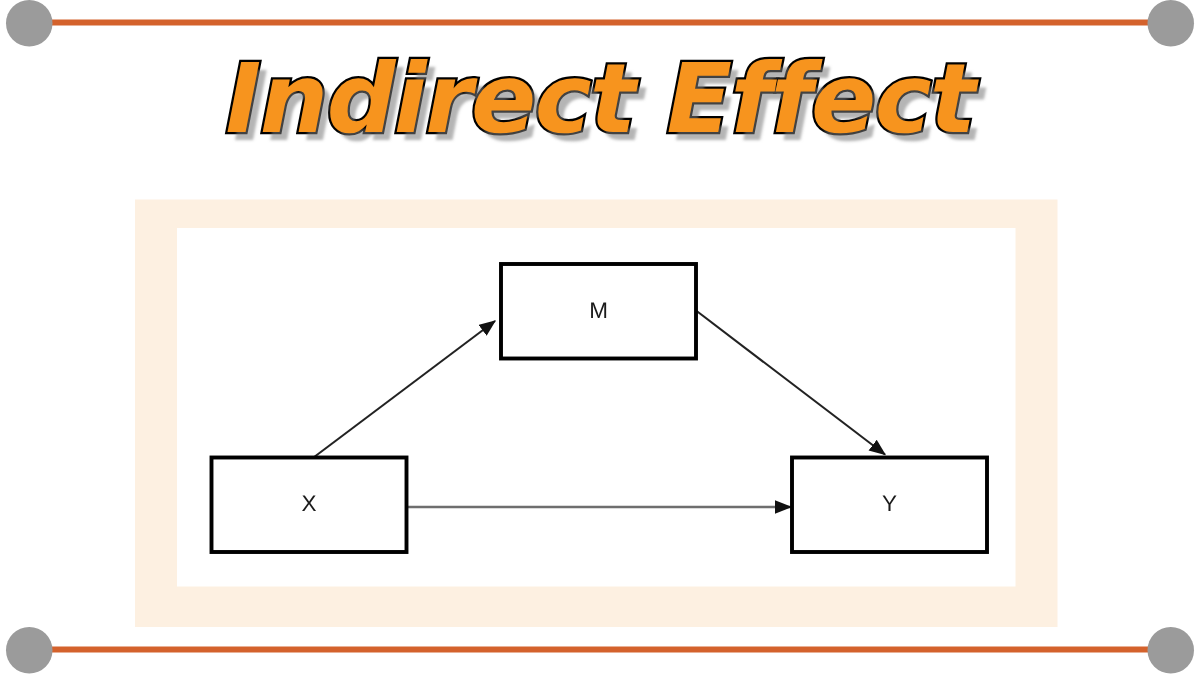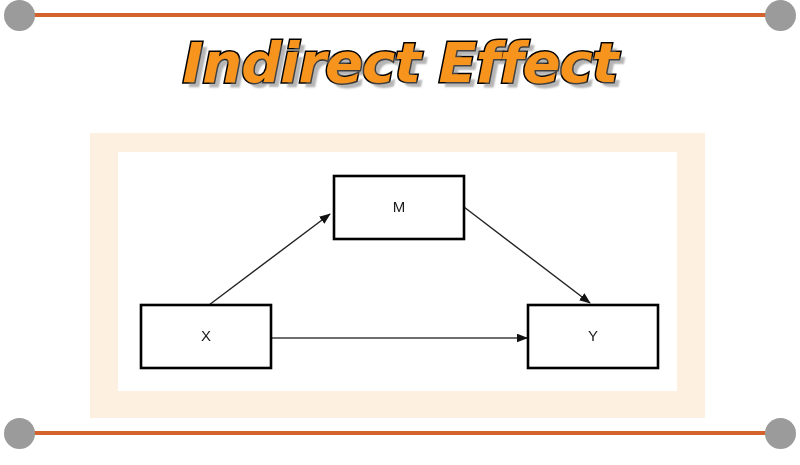--- a/index.html
+++ b/index.html
@@ -48,21 +48,21 @@
   .rule-knob.right { left: 765px; }
 
   
   .title {
     position: absolute;
     left: 0;
     top: 34px;
     width: 800px;
     text-align: center;
     font-family: "DejaVu Sans", sans-serif;
-    font-size: 56px;
+    font-size: 64px;
     font-style: italic;
     font-weight: bold;
     letter-spacing: -1px;
     color: #F7941E;
     -webkit-text-stroke: 3px #000000;
     paint-order: stroke fill;
     text-shadow: 5px 5px 2px rgba(120,120,120,0.55);
     white-space: nowrap;
     line-height: 1.05;
   }

